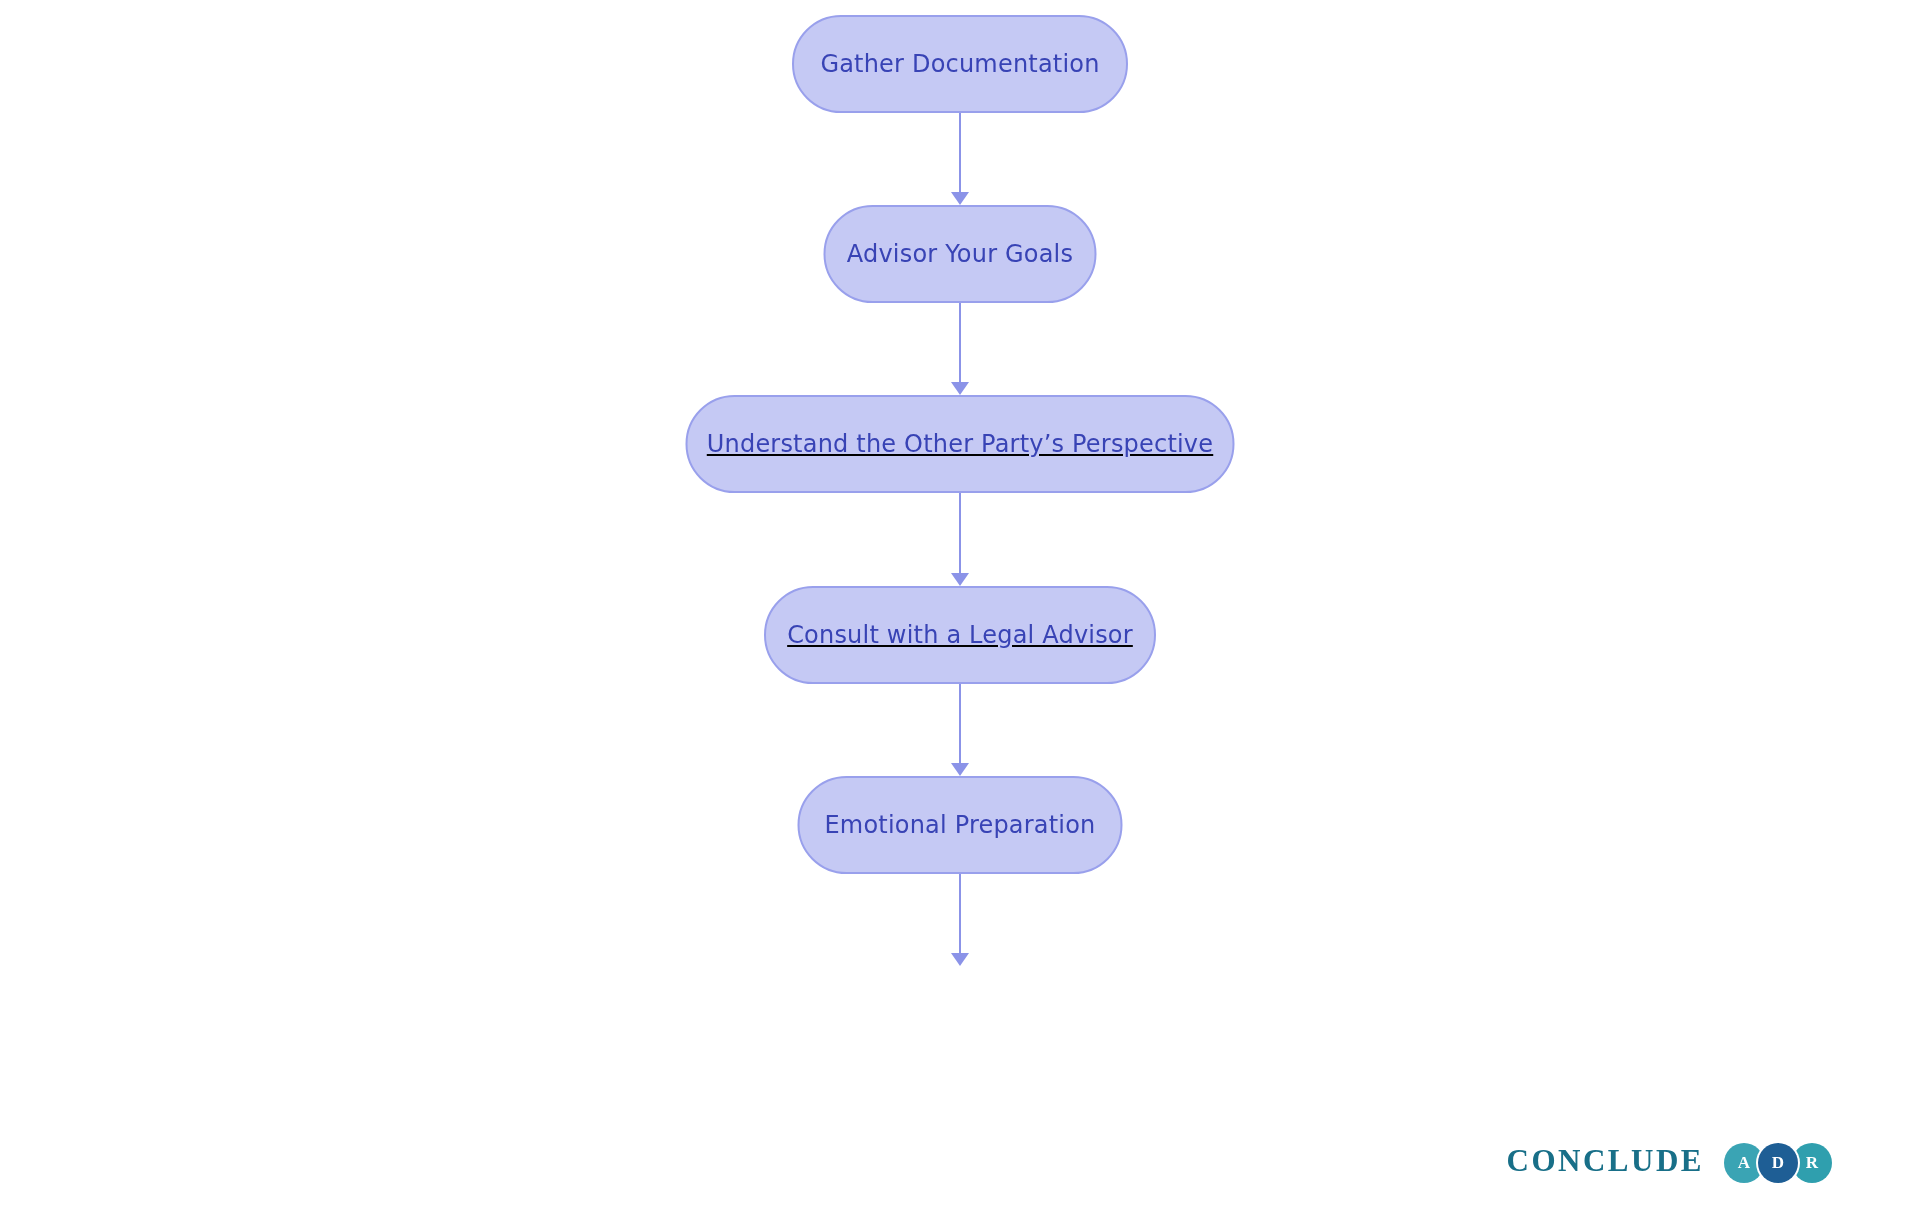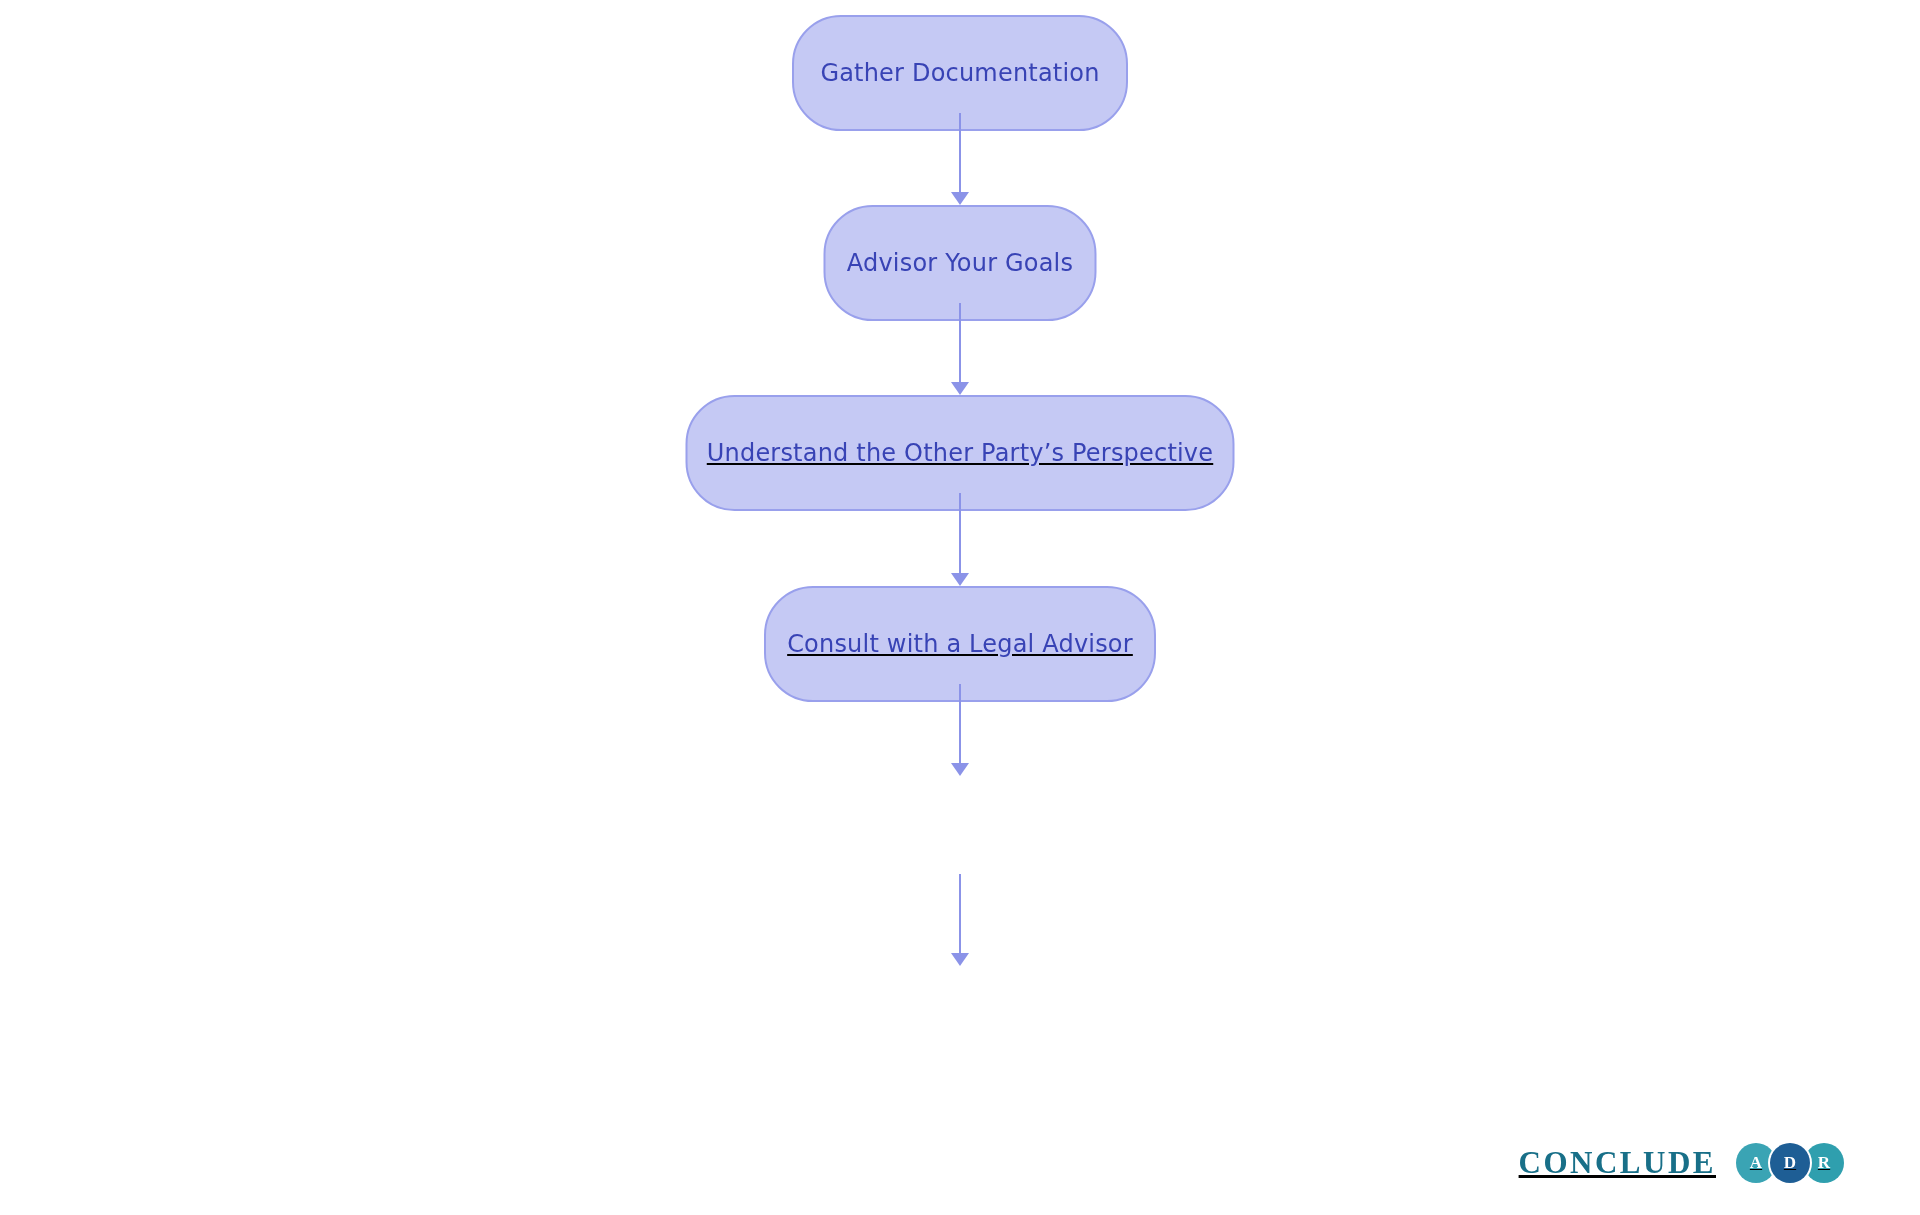--- a/index.html
+++ b/index.html
@@ -14,21 +14,21 @@
     height: 1215px;
     background: #ffffff;
     overflow: hidden;
   }
 
   
   .node {
     position: absolute;
     left: 960px;
     transform: translateX(-50%);
-    height: 116px;
+    height: 98px;
     border-radius: 49px;
     background: var(--node-fill, #c5c9f4);
     border: 2px solid var(--node-border, #99a0ec);
     display: flex;
     align-items: center;
     justify-content: center;
     box-sizing: border-box;
     text-align: right;
   }
   .node .node-label {
@@ -68,25 +68,24 @@
   }
   .arrow-0 { top: 113px; height: 92px; }
   .arrow-1 { top: 303px; height: 92px; }
   .arrow-2 { top: 493px; height: 93px; }
   .arrow-3 { top: 684px; height: 92px; }
   .arrow-4 { top: 874px; height: 92px; }
 
   
   .logo {
     position: absolute;
-    right: 76px;
+    right: 88px;
     bottom: 32px;
     display: flex;
-    align-items: center;
-    text-decoration: underline;
+    align-items: flex-start;
   }
   .wordmark {
     font-family: "Liberation Serif", "DejaVu Serif", serif;
     font-weight: 700;
     font-size: 31px;
     letter-spacing: 2.5px;
     color: var(--wordmark, #186f88);
     margin-right: 20px;
   }
   .badges {
@@ -144,20 +143,23 @@
 
   <div class="node node-3">
     <span class="node-label">Consult with a Legal Advisor</span>
   </div>
 
   <div class="arrow arrow-3">
     <span class="arrow-line"></span>
     <span class="arrow-head"></span>
   </div>
 
+  <div class="node node-4">
+    <span class="node-label">Emotional Preparation</span>
+  </div>
 
   <div class="arrow arrow-4">
     <span class="arrow-line"></span>
     <span class="arrow-head"></span>
   </div>
 
 
   <div class="logo">
     <span class="wordmark">CONCLUDE</span>
     <span class="badges">

